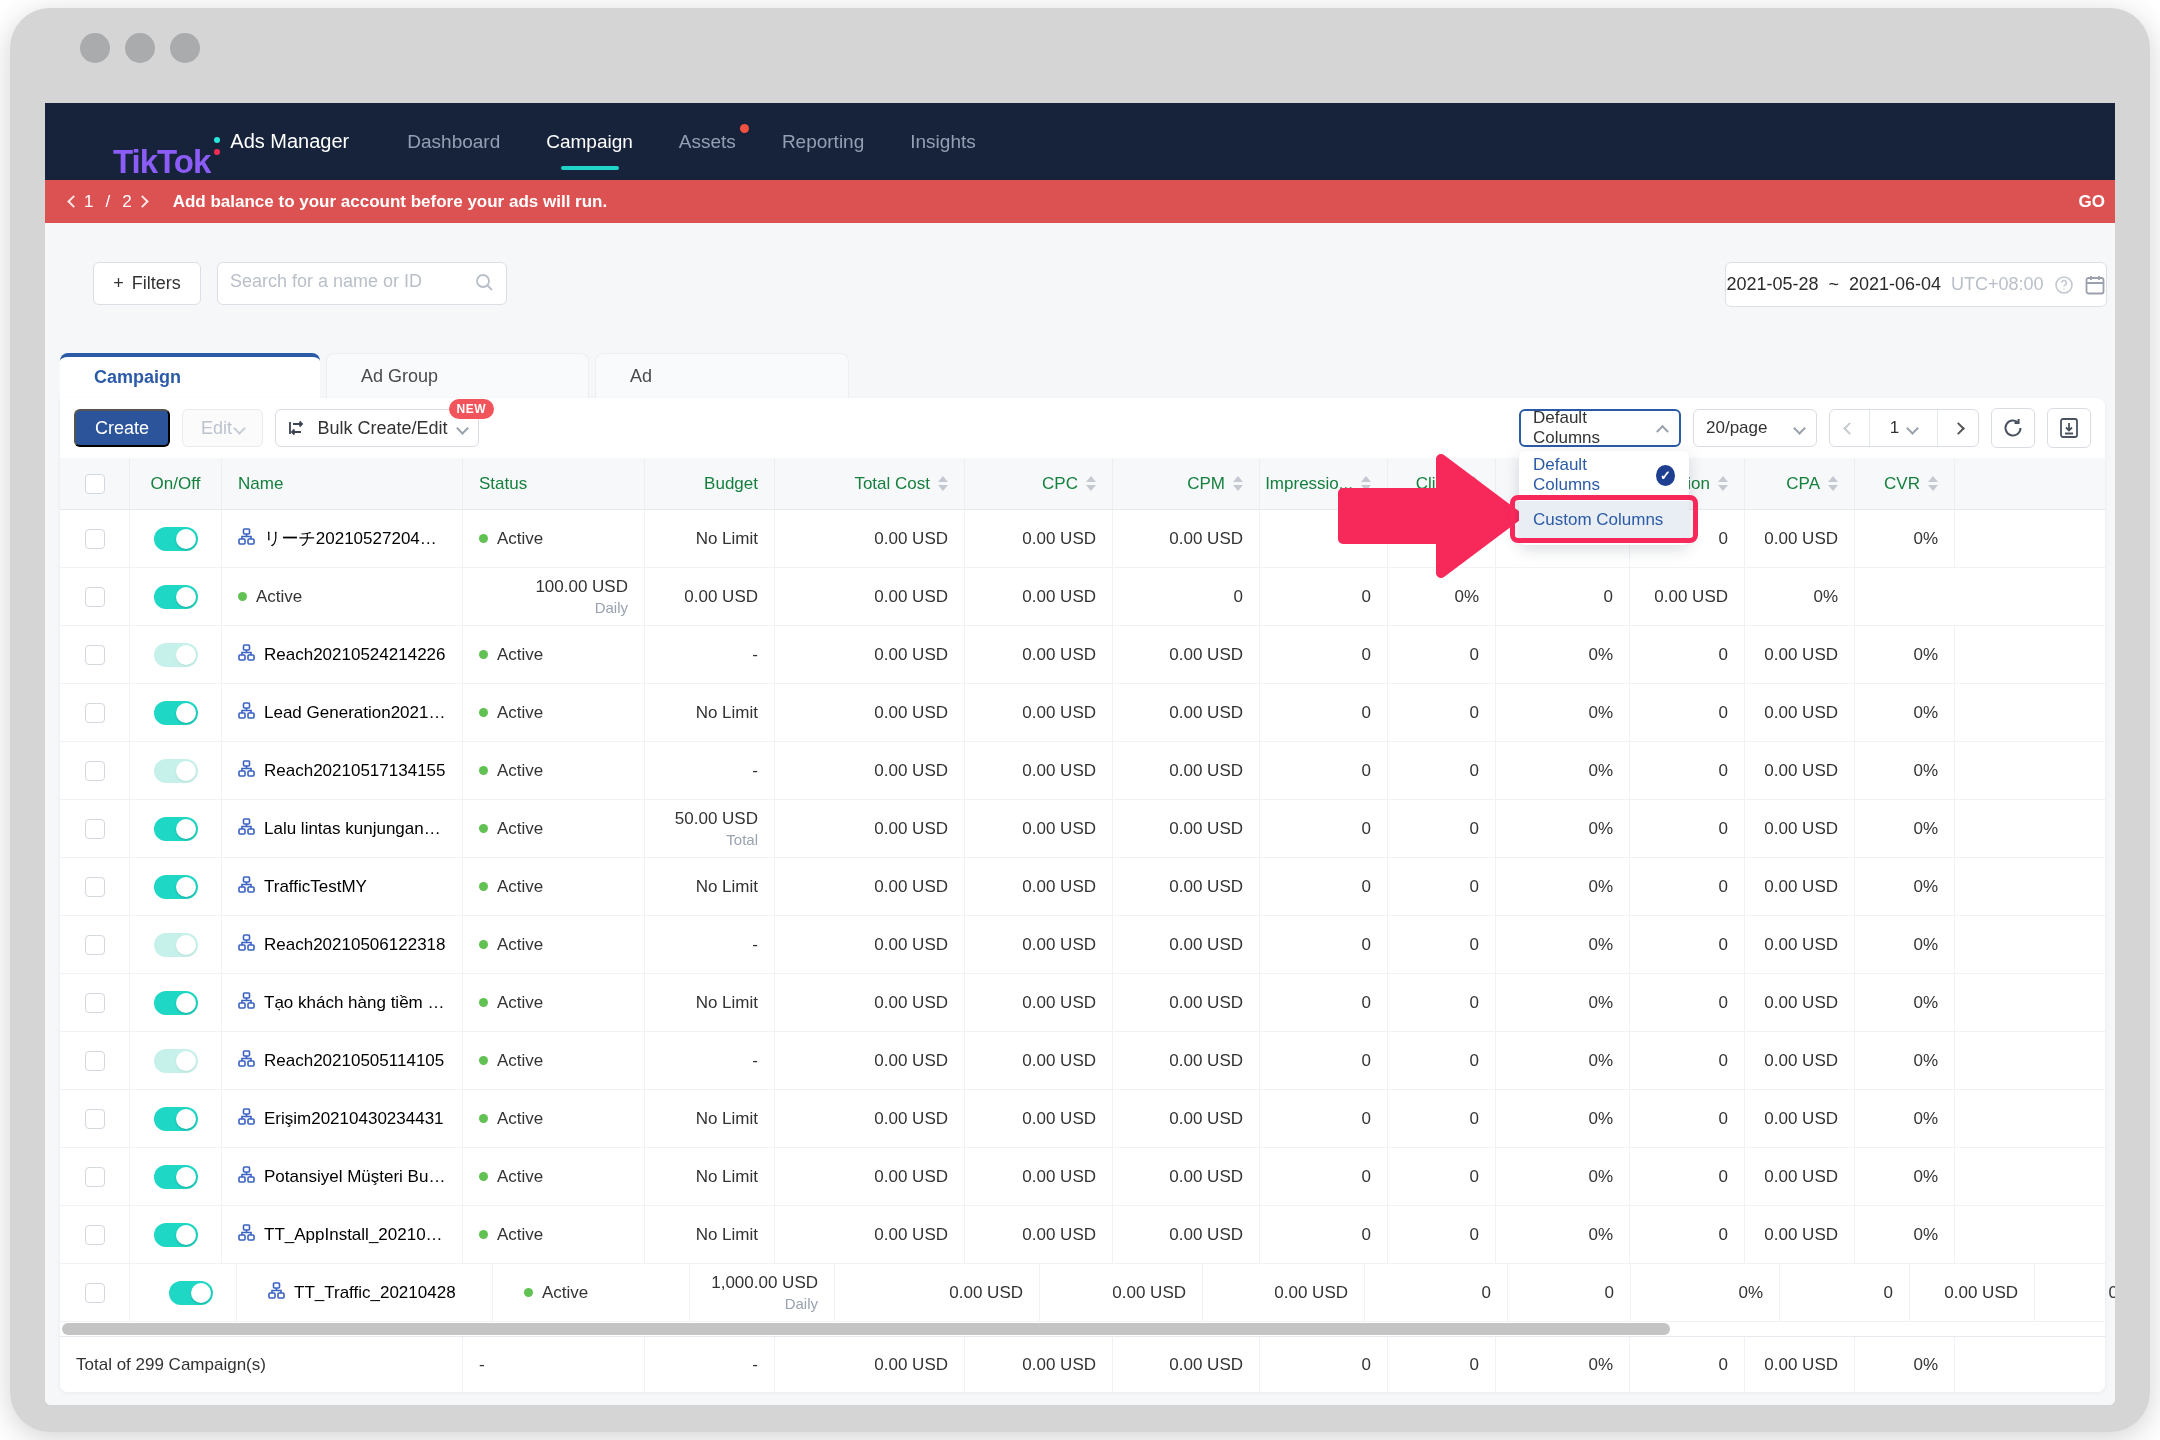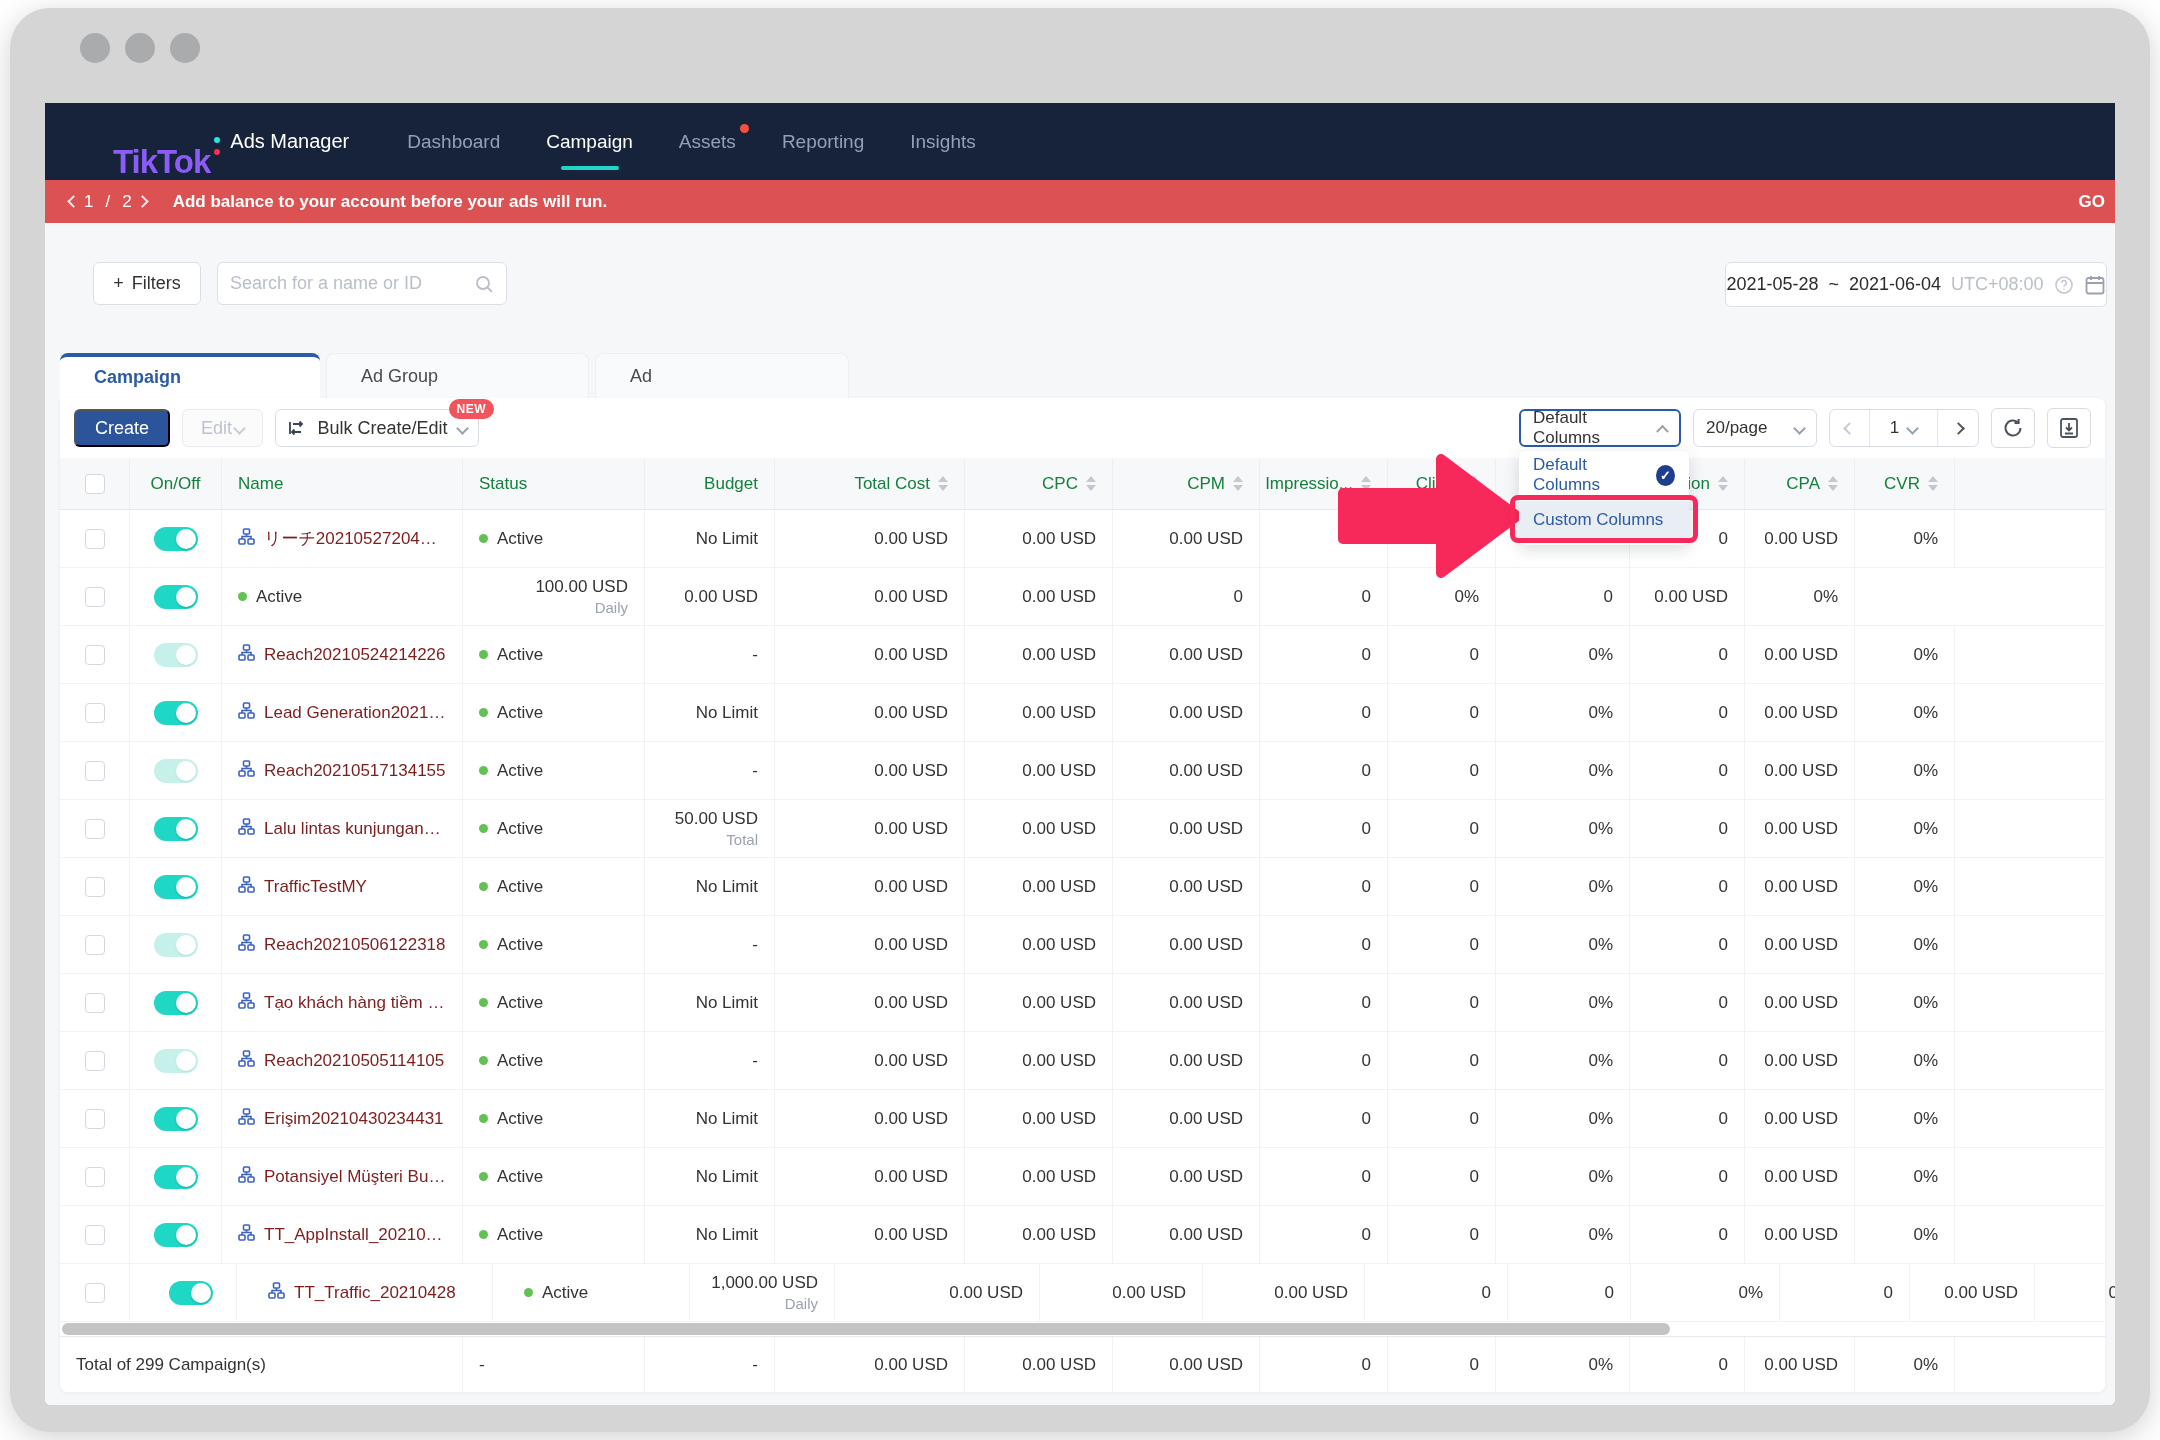--- a/index.html
+++ b/index.html
@@ -36,21 +36,21 @@
   .chv.dn { transform:rotate(45deg); }
   .chv.lt { transform:rotate(135deg); border-color:rgba(255,255,255,.85); }
   .chv.rt { transform:rotate(-45deg); border-color:rgba(255,255,255,.85); }
 
   
   .page { position:absolute; top:120px; left:0; right:0; bottom:0; background:#F6F7F9; }
 
   .filters-btn { position:absolute; left:48px; top:39px; width:108px; height:43px; background:#fff; border:1px solid #DCDFE5;
                  border-radius:6px; display:flex; align-items:center; justify-content:center; gap:8px; font-size:18px; color:#333; cursor:pointer; }
   .search-box { position:absolute; left:172px; top:39px; width:290px; height:43px; background:#fff; border:1px solid #DCDFE5;
-                border-radius:6px; display:flex; align-items:center; padding:4px 12px; }
+                border-radius:6px; display:flex; align-items:flex-end; padding:12px 12px; }
   .search-box input { flex:1; border:none; outline:none; font-size:18px; color:#333; font-family:"Liberation Sans",sans-serif; background:transparent; }
   .search-box input::placeholder { color:#B9BFC9; }
   .daterange { position:absolute; top:39px; right:8px; width:382px; height:45px; background:#fff; border:1px solid #DCDFE5;
                border-radius:6px; display:flex; align-items:center; justify-content:center; gap:10px; font-size:18px; color:#2b2b2b; cursor:pointer; }
   .daterange .tz { color:#B9BFC9; }
 
   
   .tabs { position:absolute; left:15px; top:130px; height:45px; display:flex; gap:6px; }
   .tab { border-radius:8px 8px 0 0; display:flex; align-items:center; padding-left:34px; font-size:18px; cursor:pointer; }
   .tab.active { background:#fff; border-top:4px solid #2B5BA7; color:#2B5BA7; font-weight:bold; width:260px; }
@@ -102,21 +102,21 @@
   .sort b { width:0; height:0; border-left:5px solid transparent; border-right:5px solid transparent; display:block; }
   .s-up { border-bottom:6px solid #C3C8D1; } .s-dn { border-top:6px solid #C3C8D1; }
 
   .row { height:58px; border-bottom:1px solid #F0F2F5; font-size:17px; color:#333; }
   .cell { display:flex; align-items:center; padding:0 16px; border-right:1px solid #F0F2F5; overflow:hidden; white-space:nowrap; }
   .cell.r { justify-content:flex-end; text-align:right; }
   .cell.c { justify-content:center; }
   .cell.bud { flex-direction:column; align-items:flex-end; justify-content:center; gap:2px; }
   .b-sub { font-size:15px; color:#9AA3B0; }
   .name-cell { gap:9px; }
-  .name-link { color:#7f1d1d; cursor:pointer; overflow:hidden; text-overflow:ellipsis; }
+  .name-link { color:#000000; cursor:pointer; overflow:hidden; text-overflow:ellipsis; }
   .sdot { width:9px; height:9px; border-radius:50%; background:#61C152; margin-right:9px; flex:none; }
   .cb { width:20px; height:20px; border:1.5px solid #D3D7DE; border-radius:4px; background:#fff; cursor:pointer; flex:none; }
   .tgl { width:44px; height:24px; border-radius:12px; background:#1ED7C5; position:relative; cursor:pointer; flex:none; }
   .tgl i { position:absolute; right:2px; top:2px; width:20px; height:20px; border-radius:50%; background:#fff; box-shadow:0 1px 2px rgba(0,0,0,.2); }
   .tgl.dim { background:#C6F1EA; } .tgl.dim i { box-shadow:0 1px 2px rgba(0,0,0,.08); }
 
   .scrollzone { height:14px; position:relative; }
   .thumb { position:absolute; left:2px; top:1px; width:1608px; height:12px; border-radius:6px; background:#C4C4C4; cursor:pointer; }
 
   .tfoot { height:56px; border-top:1px solid #E6E9EE; font-size:17px; color:#333; background:#fff; border-radius:0 0 8px 8px; }

